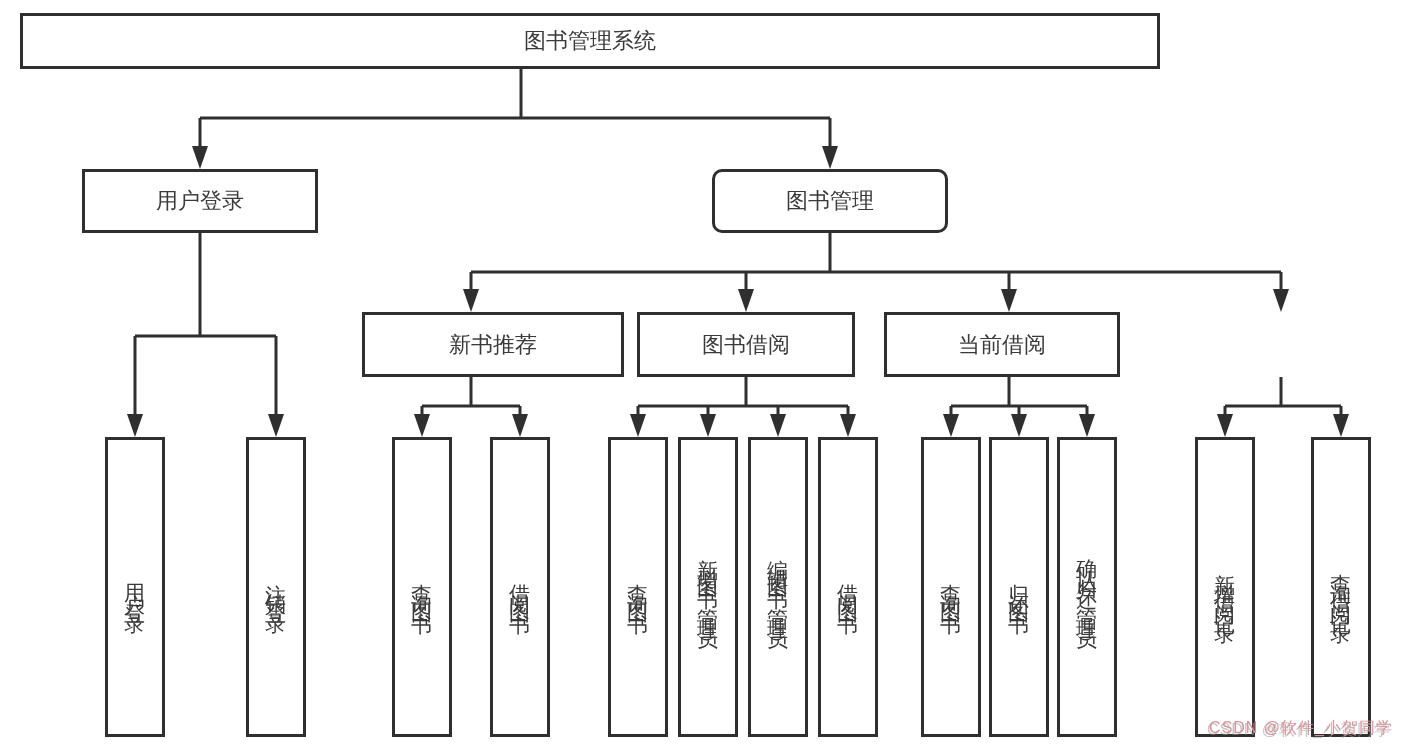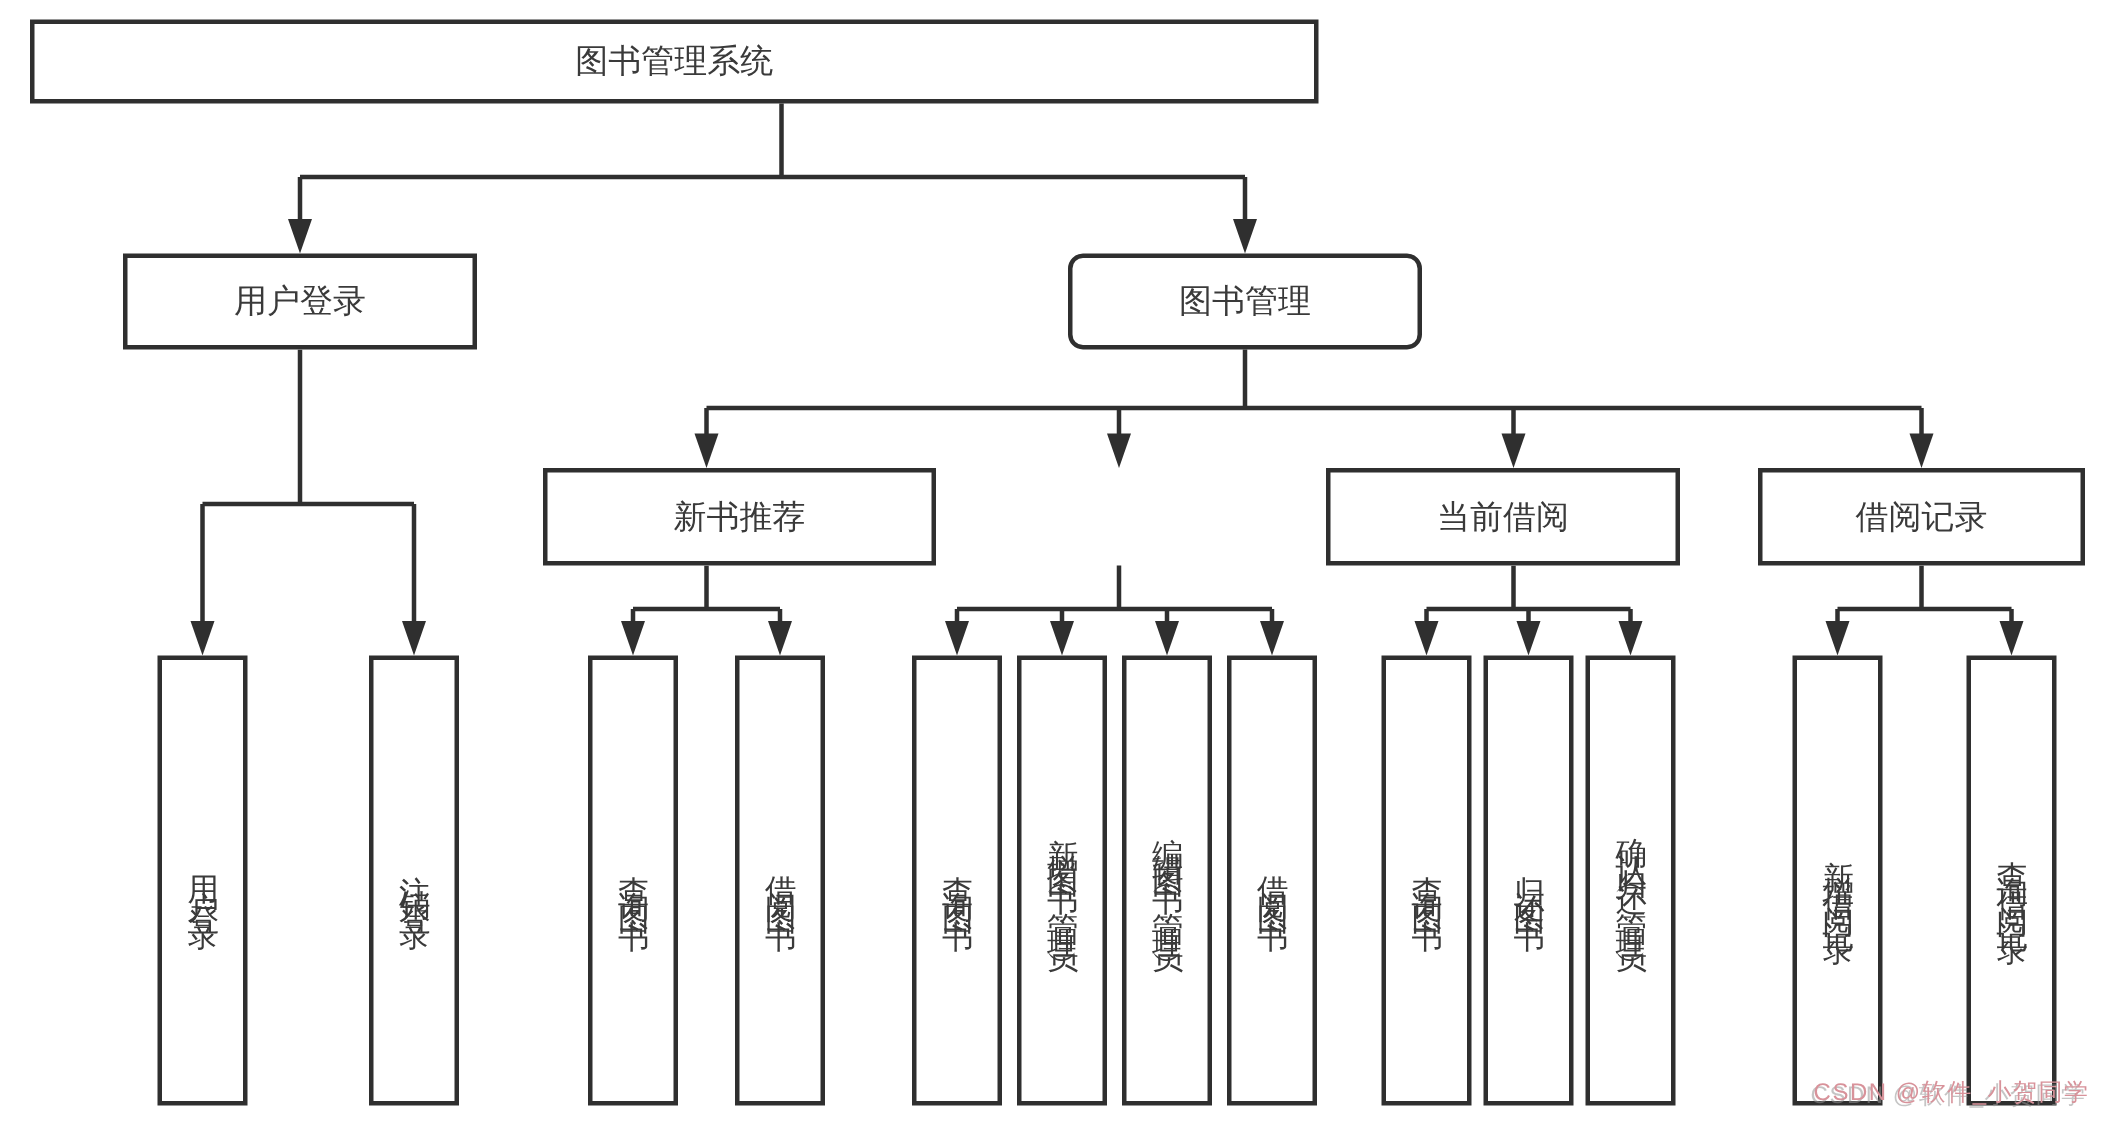--- a/index.html
+++ b/index.html
@@ -74,28 +74,28 @@
       <polygon points="1079,414 1095,414 1087,437"></polygon>
     </g>
 
     <g>
       <path d="M1281 377 V406 M1225 406 H1341 M1225 406 V416 M1341 406 V416"></path>
       <polygon points="1217,414 1233,414 1225,437"></polygon>
       <polygon points="1333,414 1349,414 1341,437"></polygon>
     </g>
   </svg>
 
-  <div class="node" style="left:20px;top:13px;width:859px;height:56px;">图书管理系统</div>
+  <div class="node" style="left:20px;top:13px;width:1140px;height:56px;">图书管理系统</div>
 
   <div class="node" style="left:82px;top:169px;width:236px;height:64px;">用户登录</div>
   <div class="node" style="left:712px;top:169px;width:236px;height:64px;border-radius:10px;">图书管理</div>
 
   <div class="node" style="left:362px;top:312px;width:262px;height:65px;">新书推荐</div>
+  <div class="node" style="left:637px;top:312px;width:218px;height:65px;">图书借阅</div>
   <div class="node" style="left:884px;top:312px;width:236px;height:65px;">当前借阅</div>
-  <div class="node" style="left:1172px;top:312px;width:218px;height:65px;">借阅记录</div>
 
   <div class="node v" style="left:105px;top:437px;width:60px;height:300px;">用户登录</div>
   <div class="node v" style="left:246px;top:437px;width:60px;height:300px;">注销登录</div>
 
   <div class="node v" style="left:392px;top:437px;width:60px;height:300px;">查询图书</div>
   <div class="node v" style="left:490px;top:437px;width:60px;height:300px;">借阅图书</div>
 
   <div class="node v" style="left:608px;top:437px;width:60px;height:300px;">查询图书</div>
   <div class="node v" style="left:678px;top:437px;width:60px;height:300px;">新增图书（管理员）</div>
   <div class="node v" style="left:748px;top:437px;width:60px;height:300px;">编辑图书（管理员）</div>

